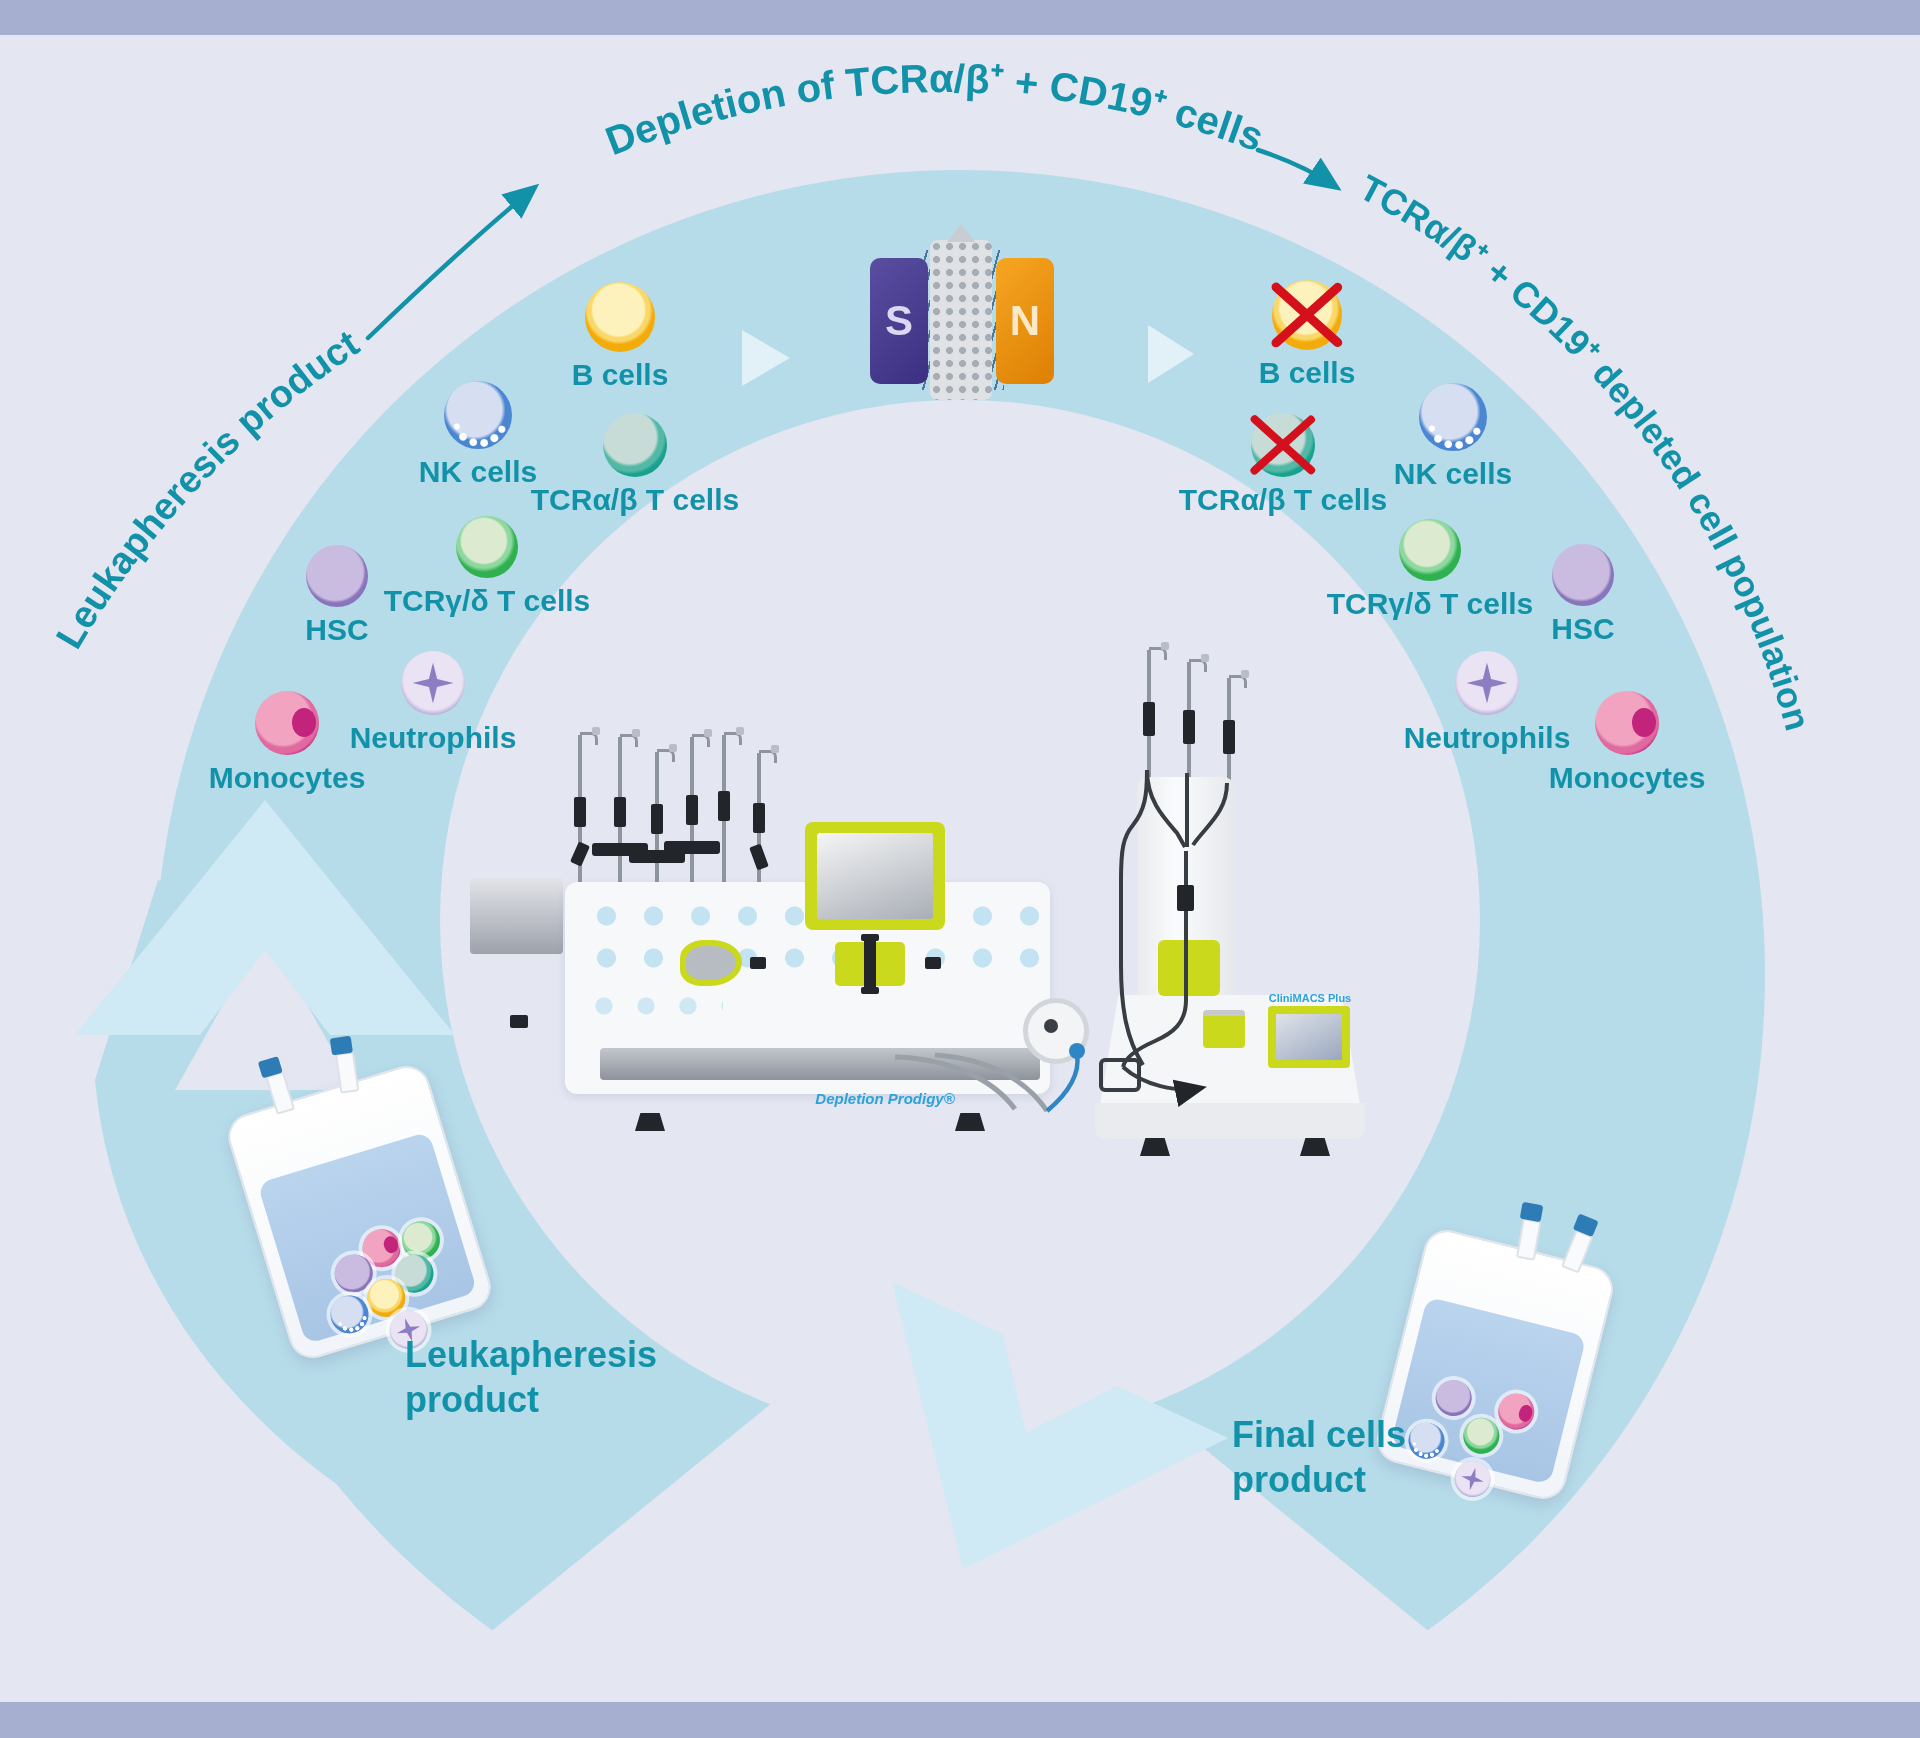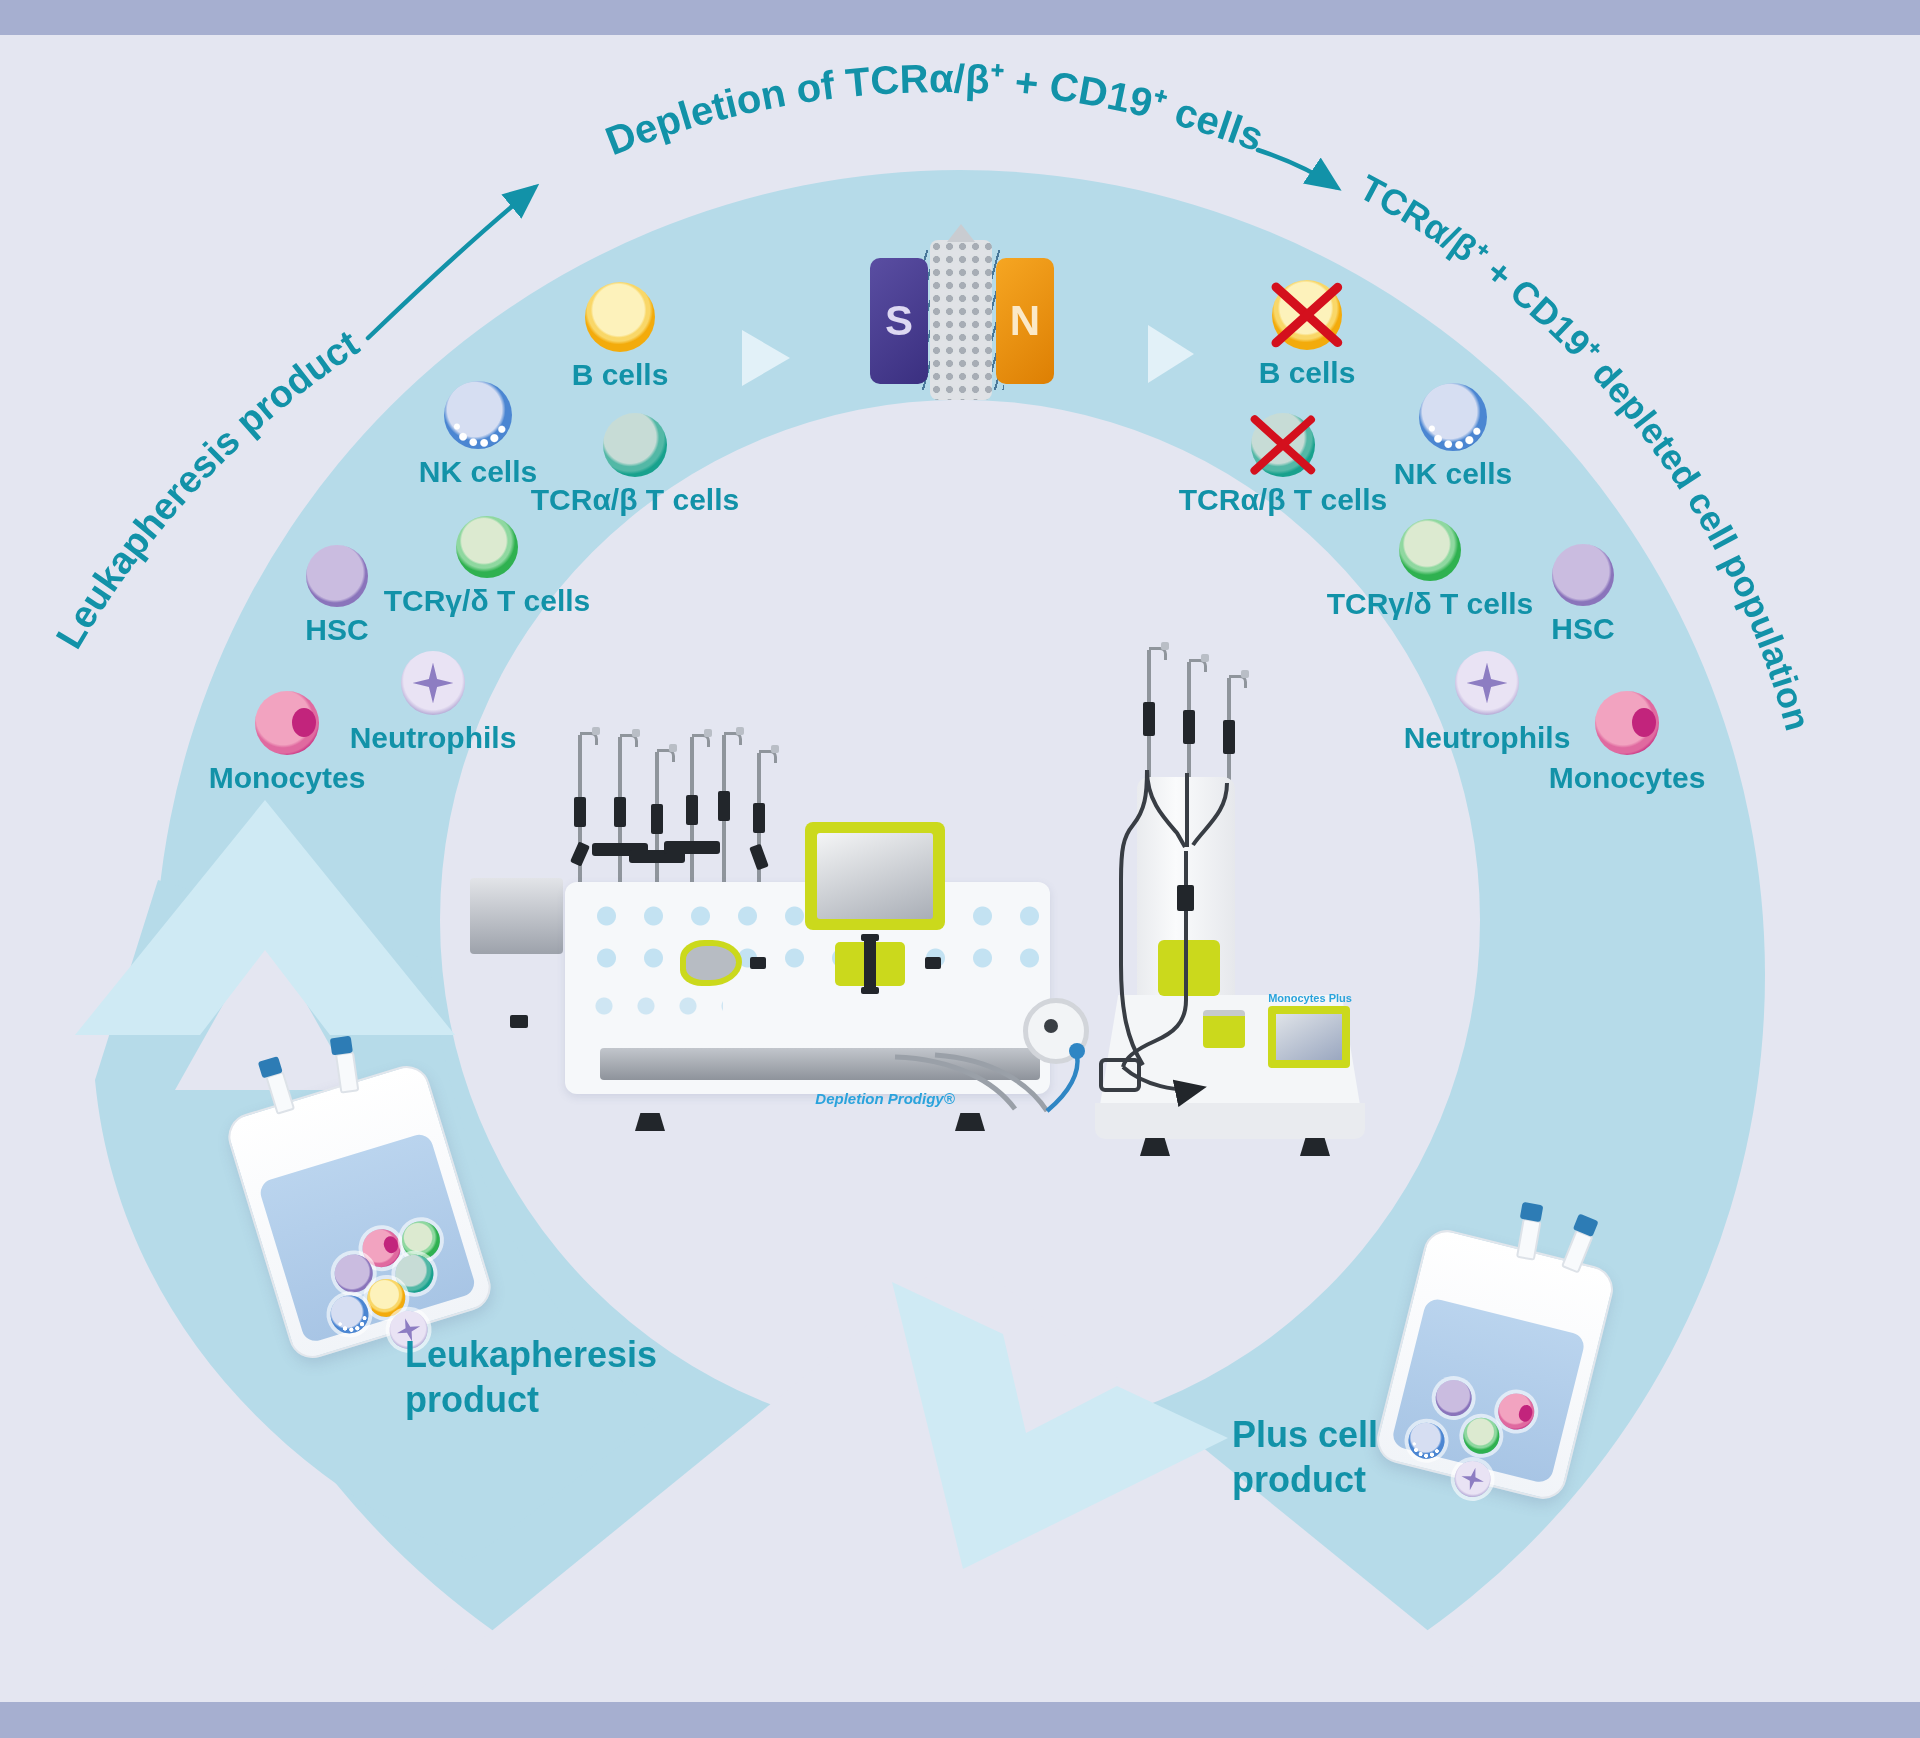--- a/index.html
+++ b/index.html
@@ -214,21 +214,21 @@
 
     <div class="abs" style="left:52px;top:137px;width:98px;height:225px;background:linear-gradient(90deg,#e9ebee,#fafbfc 40%,#e6e8ec);border-radius:12px 12px 4px 4px"></div>
 
     <div class="abs" style="left:15px;top:355px;width:260px;height:110px;background:#f4f6f8;clip-path:polygon(7% 0,93% 0,100% 100%,0% 100%)"></div>
     <div class="abs" style="left:10px;top:463px;width:270px;height:36px;background:#e9ebef;border-radius:0 0 10px 10px"></div>
 
     <div class="abs" style="left:73px;top:300px;width:62px;height:56px;background:var(--lime);border-radius:6px"></div>
 
     <div class="abs" style="left:118px;top:370px;width:42px;height:32px;background:var(--lime);border-radius:4px;border-top:6px solid #c6cacd"></div>
 
-    <div class="devlabel" style="left:175px;top:352px;width:100px;font-size:11px">Monocytes Plus</div>
+    <div class="devlabel" style="left:175px;top:352px;width:100px;font-size:11px">CliniMACS Plus</div>
     <div class="abs" style="left:183px;top:366px;width:82px;height:62px;background:var(--lime);border-radius:4px">
       <div class="abs" style="left:8px;top:8px;right:8px;bottom:8px;background:linear-gradient(150deg,#dfe3e8,#9aa7c0)"></div>
     </div>
 
     <svg class="abs" style="left:0;top:125px;width:320px;height:345px" viewBox="0 0 320 345">
       <defs>
         <marker id="ahd" markerWidth="10" markerHeight="8" refX="6.5" refY="3.5" orient="auto">
           <path d="M0,0 L8,3.5 L0,7 Z" fill="#22262b"></path>
         </marker>
       </defs>
@@ -289,17 +289,17 @@
     <div class="port" style="left:138px;transform:rotate(8deg)"></div>
     <div class="bag-liquid" id="bag-right-liquid">
         <div class="cell-icon bagcell c-hsc" style="left: 32px; top: 74px; width: 36px; height: 36px;"></div>
         <div class="cell-icon bagcell c-mono" style="left: 96px; top: 72px; width: 36px; height: 36px;"></div>
         <div class="cell-icon bagcell c-tcrgd" style="left: 68px; top: 104px; width: 36px; height: 36px;"></div>
         <div class="cell-icon bagcell c-nk" style="left: 16px; top: 122px; width: 36px; height: 36px;"></div>
         <div class="cell-icon bagcell c-neutro" style="left: 70px; top: 148px; width: 36px; height: 36px;"></div>
       </div>
   </div>
   <div class="baglabel" style="left:1232px;top:1412px">
-    <div>Plus cell</div>
+    <div>Final cells</div>
     <div>product</div>
   </div>
 
 </div>
 
 </body></html>

